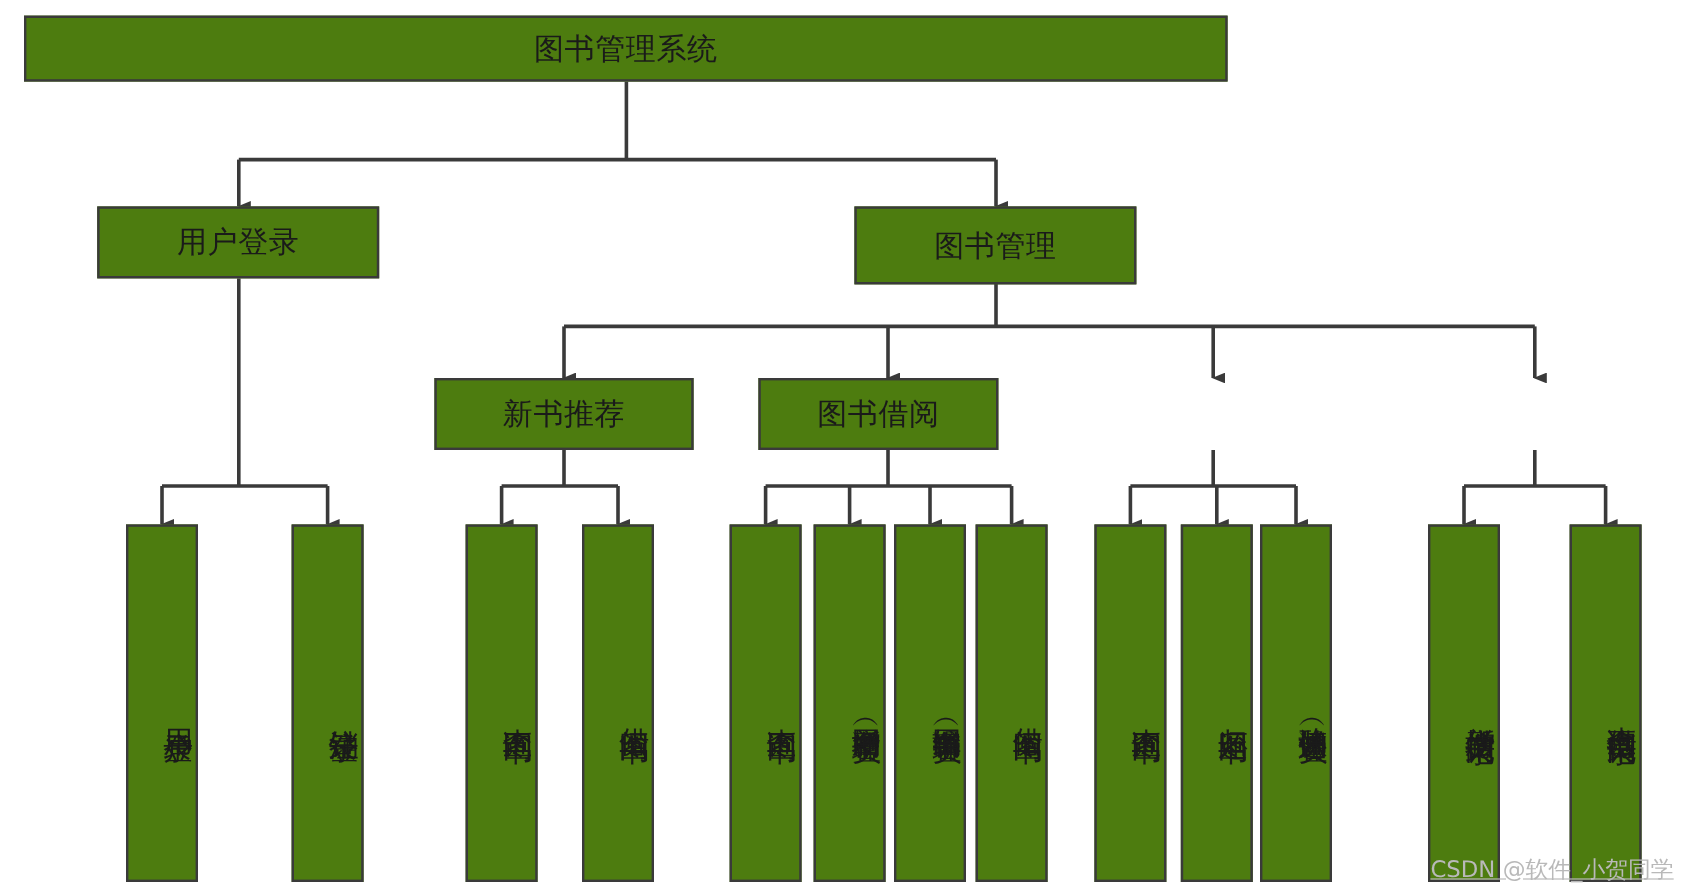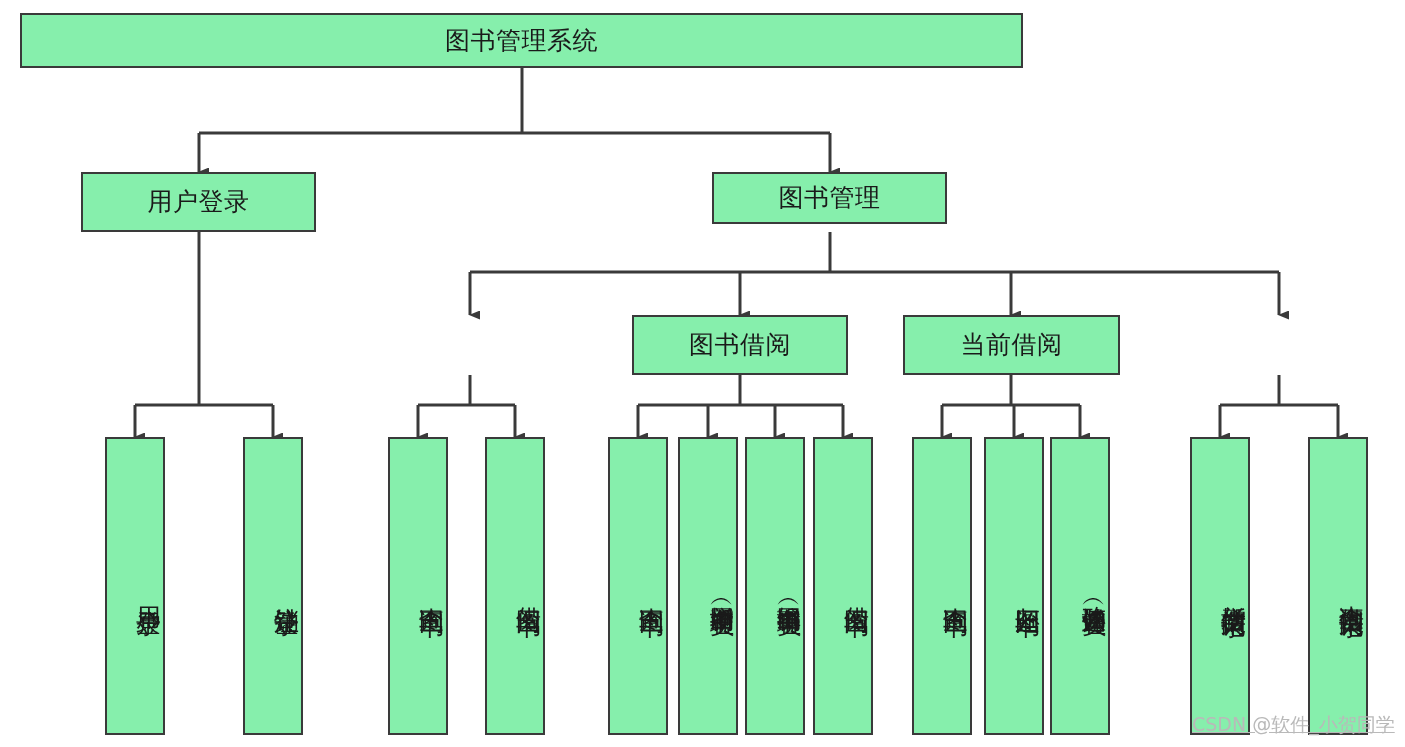--- a/index.html
+++ b/index.html
@@ -21,21 +21,21 @@
     position: absolute;
     left: 0;
     top: 0;
     width: 1405px;
     height: 747px;
   }
   .node {
     position: absolute;
     box-sizing: border-box;
     border: 2.5px solid #3a3a3a;
-    background: #86efac;
+    background: #4d7c0f;
     display: flex;
     align-items: center;
     justify-content: center;
     color: #1a1a1a;
     z-index: 2;
   }
   .node-h {
     font-size: 25px;
     letter-spacing: 0.5px;
     line-height: 1.1;
@@ -123,29 +123,29 @@
     </g>
   </svg>
 
   <div class="node node-h" style="left:20px; top:13px; width:1003px; height:55px;">
     <span>图书管理系统</span>
   </div>
 
   <div class="node node-h" style="left:81px; top:172px; width:235px; height:60px;">
     <span>用户登录</span>
   </div>
-  <div class="node node-h" style="left:712px; top:172px; width:235px; height:52px;">
+  <div class="node node-h" style="left:712px; top:172px; width:235px; height:65px;">
     <span>图书管理</span>
   </div>
 
-  <div class="node node-h" style="left:632px; top:315px; width:216px; height:60px;">
+  <div class="node node-h" style="left:362px; top:315px; width:216px; height:60px;">
+    <span>新书推荐</span>
+  </div>
+  <div class="node node-h" style="left:632px; top:315px; width:200px; height:60px;">
     <span>图书借阅</span>
-  </div>
-  <div class="node node-h" style="left:903px; top:315px; width:217px; height:60px;">
-    <span>当前借阅</span>
   </div>
 
   <div class="node node-v" style="left:105px; top:437px; width:60px; height:298px;">
     <span>用户登录</span>
   </div>
   <div class="node node-v" style="left:243px; top:437px; width:60px; height:298px;">
     <span>注销登录</span>
   </div>
 
   <div class="node node-v" style="left:388px; top:437px; width:60px; height:298px;">

